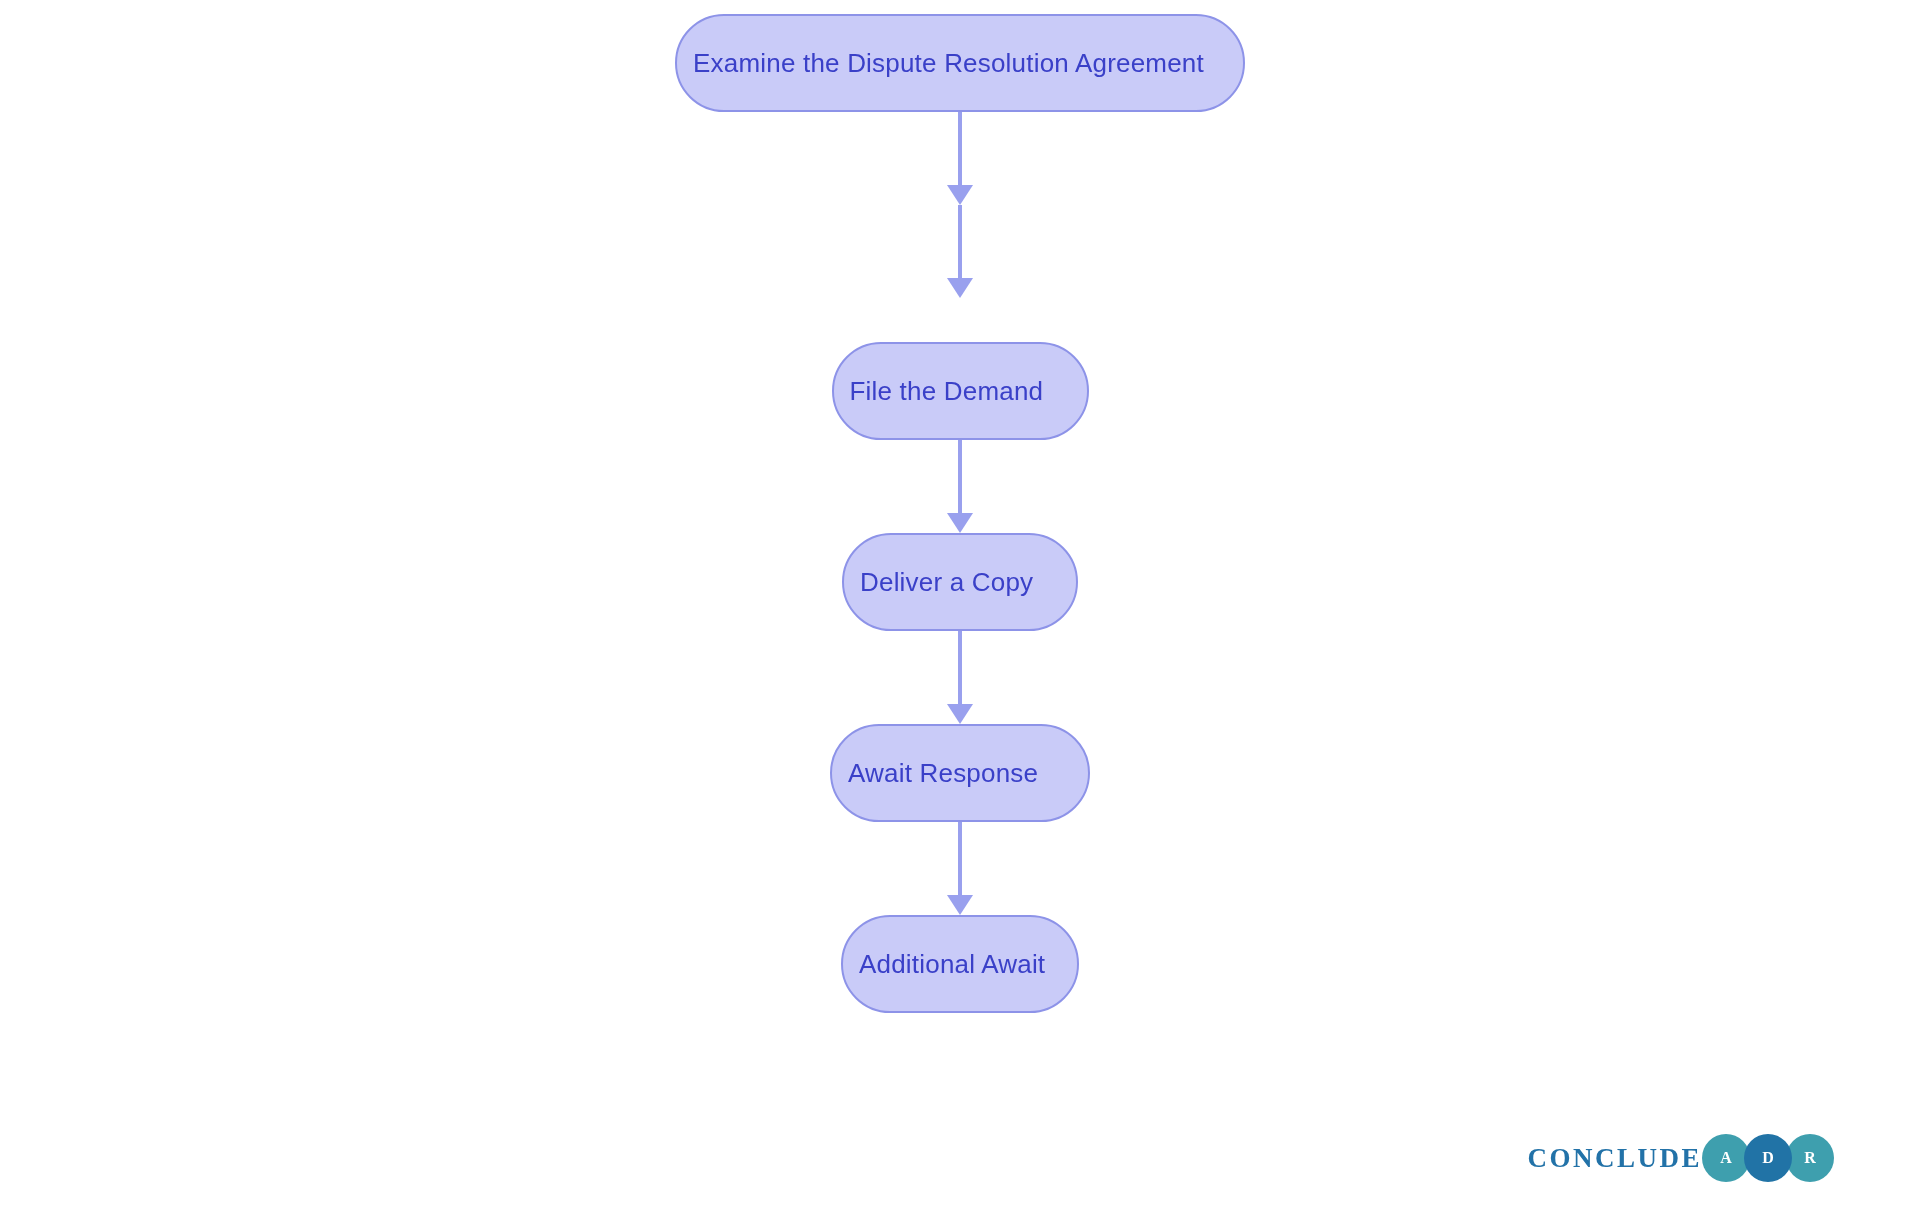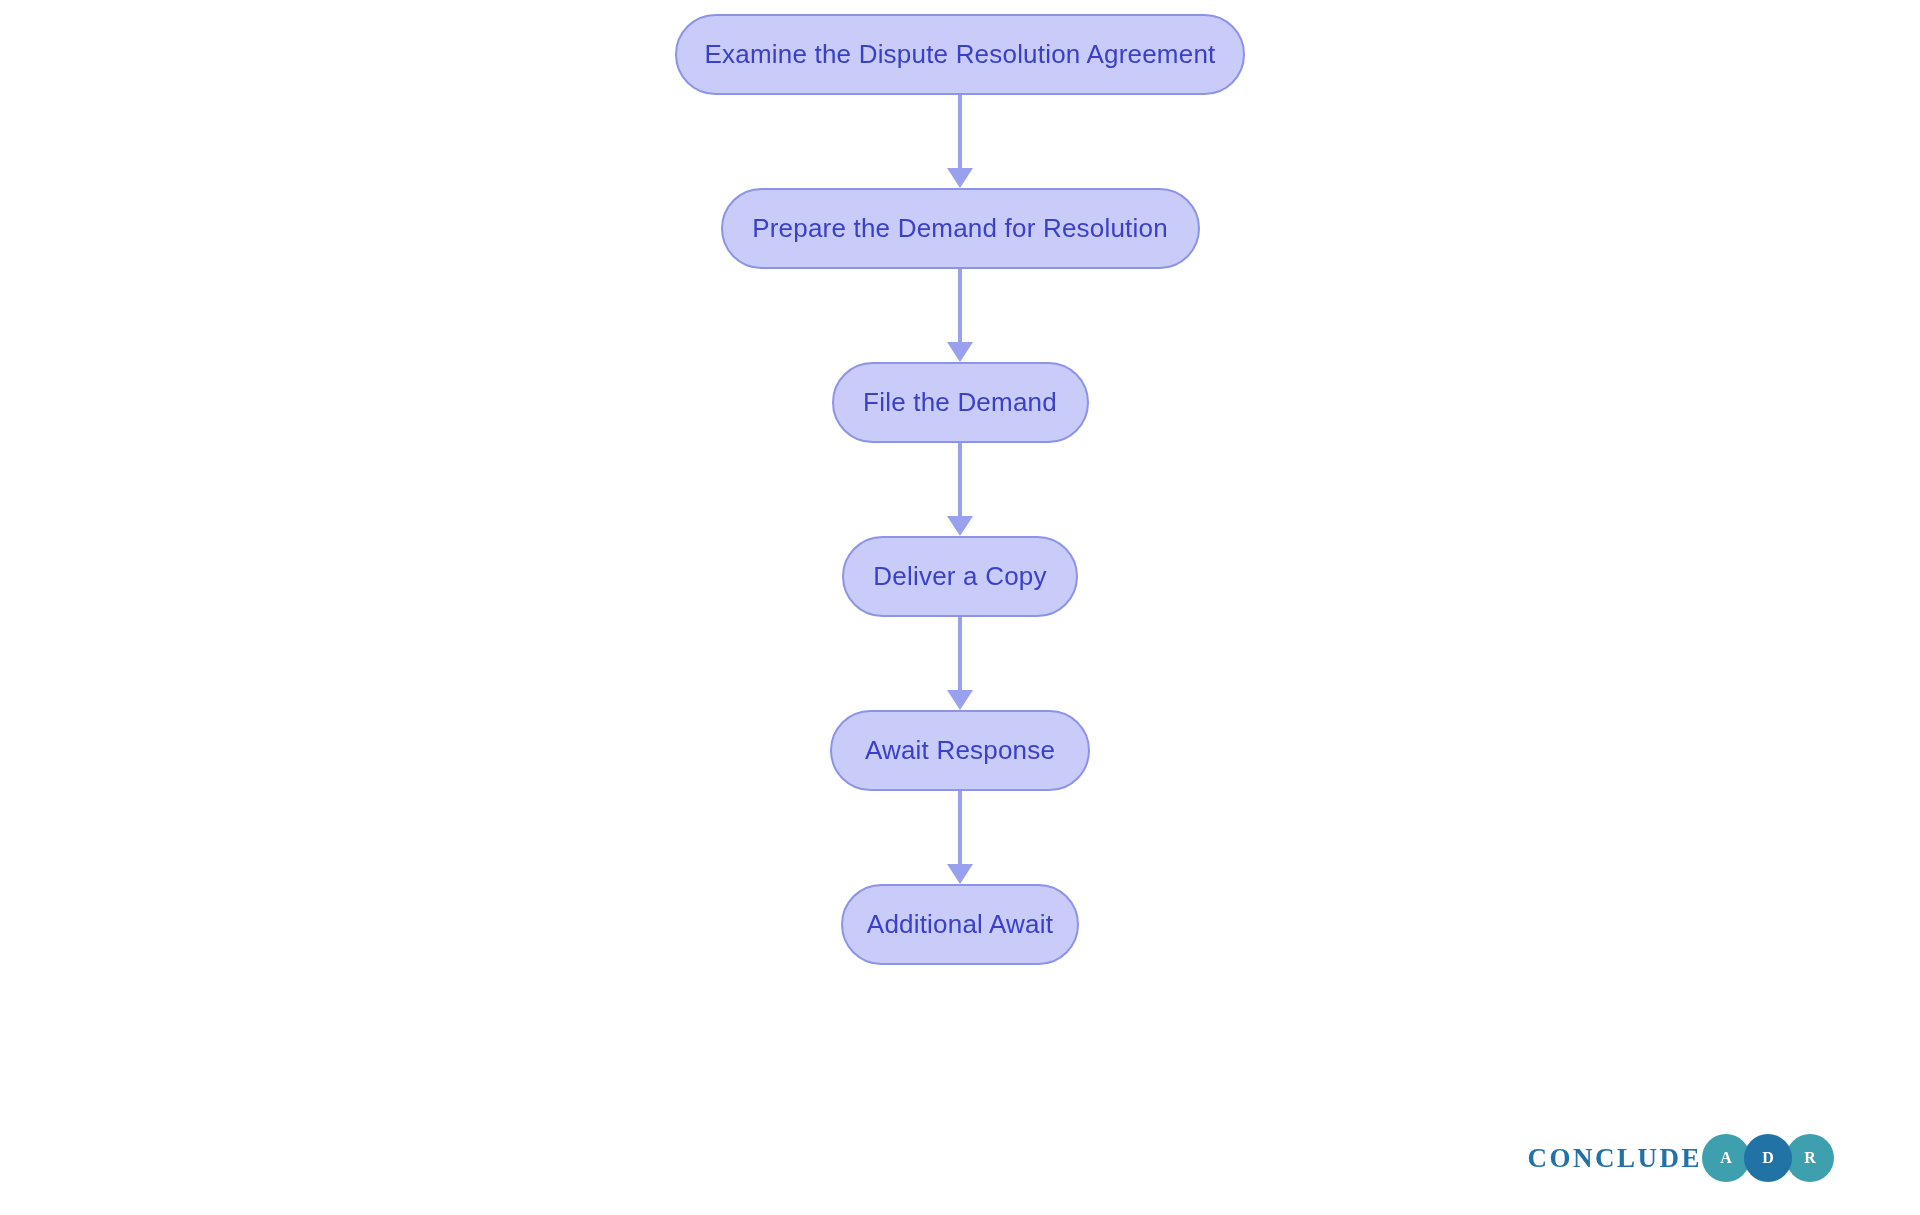--- a/index.html
+++ b/index.html
@@ -20,34 +20,34 @@
     position:relative;
     font-family:"Liberation Sans", sans-serif;
   }
   .flow{
     position:absolute;
     left:0;top:14px;width:1920px;
     display:flex;flex-direction:column;align-items:center;
   }
   .node{
     box-sizing:border-box;
-    height:81px;
+    height:98px;
     border:2px solid var(--node-border,#8d93e8);
     background:var(--node-fill,#c9cbf8);
     color:var(--node-text,#3a40c8);
     border-radius:49px;
-    display:flex;align-items:center;justify-content:center;
+    display:flex;align-items:center;
     font-size:26px;
     letter-spacing:0.2px;
     white-space:nowrap;
     padding:0 16px;
   }
   .node.n1{width:570px;}
   .node.n2{width:479px;}
-  .node.n3{width:257px;}
+  .node.n3{width:257px;margin-top:44px;}
   .node.n4{width:236px;}
   .node.n5{width:260px;}
   .node.n6{width:238px;}
   .arrow{
     position:relative;
     width:26px;height:93px;
   }
   .arrow .stem{
     position:absolute;
     left:11px;top:0;
@@ -94,23 +94,20 @@
 
   <div class="node n1">
     <span>Examine the Dispute Resolution Agreement</span>
   </div>
 
   <div class="arrow">
     <div class="stem"></div>
     <div class="head"></div>
   </div>
 
-  <div class="node n2">
-    <span>Prepare the Demand for Resolution</span>
-  </div>
 
   <div class="arrow">
     <div class="stem"></div>
     <div class="head"></div>
   </div>
 
   <div class="node n3">
     <span>File the Demand</span>
   </div>
 

